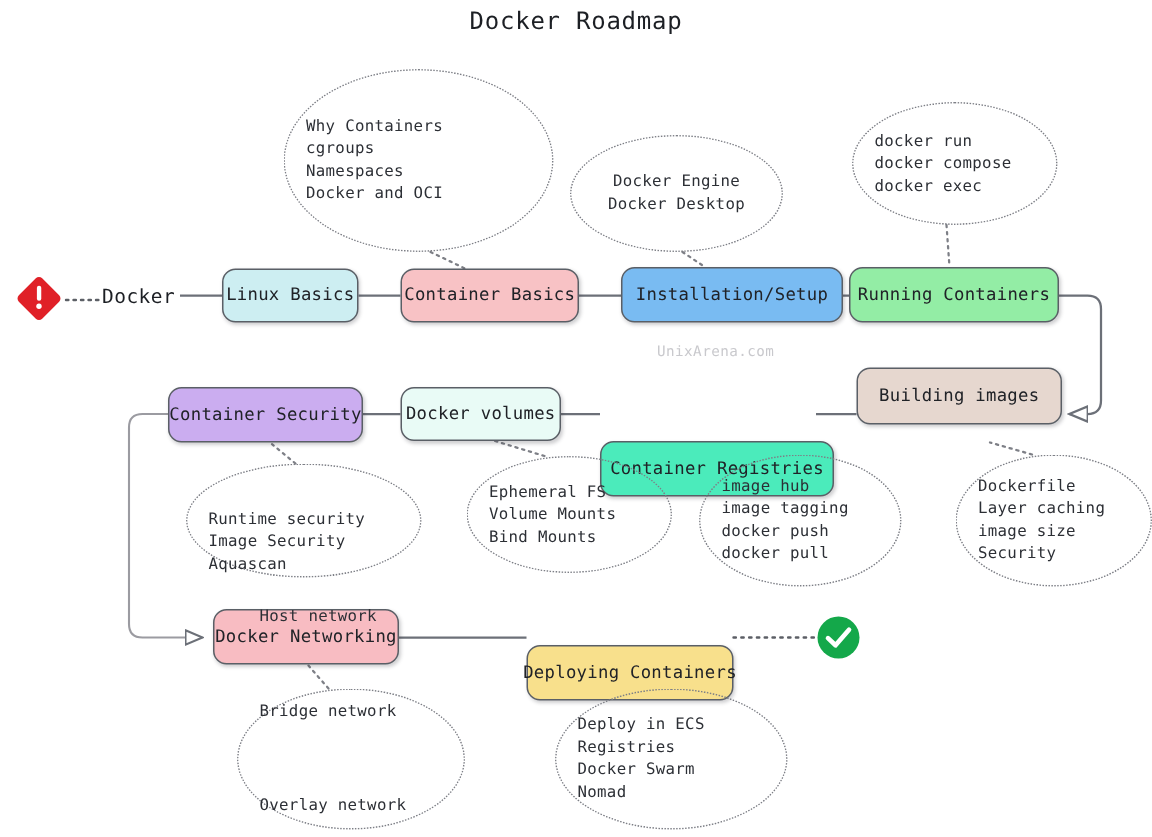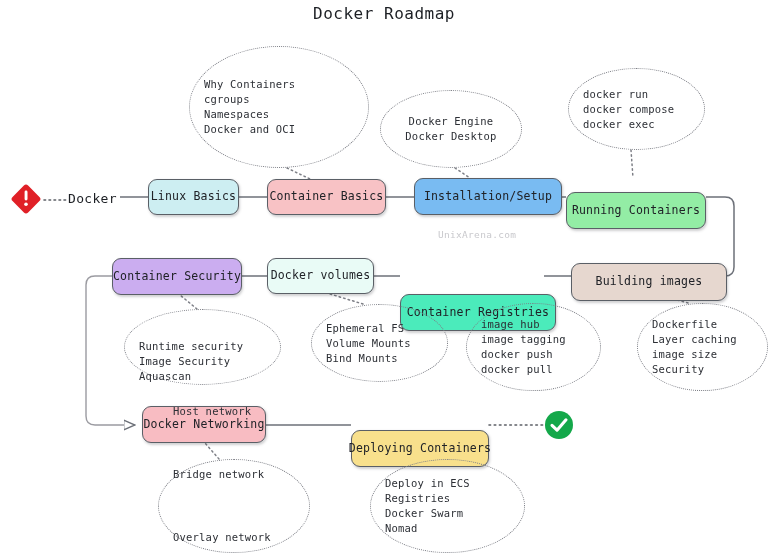--- a/index.html
+++ b/index.html
@@ -169,33 +169,33 @@
   <div id="nodes-root">
       <div class="node" style="left: 148px; top: 179px; width: 91px; height: 36px; background: rgb(205, 238, 242);">
         <span>Linux Basics</span>
       </div>
       <div class="node" style="left: 267px; top: 179px; width: 119px; height: 36px; background: rgb(248, 194, 197);">
         <span>Container Basics</span>
       </div>
       <div class="node" style="left: 414px; top: 178px; width: 148px; height: 37px; background: rgb(121, 187, 242);">
         <span>Installation/Setup</span>
       </div>
-      <div class="node" style="left: 566px; top: 178px; width: 140px; height: 37px; background: rgb(147, 237, 165); margin-top: 14px;">
+      <div class="node" style="left: 566px; top: 178px; width: 140px; height: 37px; background: rgb(147, 237, 165);">
         <span>Running Containers</span>
       </div>
       <div class="node" style="left: 112px; top: 258px; width: 130px; height: 37px; background: rgb(203, 173, 240);">
         <span>Container Security</span>
       </div>
       <div class="node" style="left: 267px; top: 258px; width: 107px; height: 36px; background: rgb(233, 251, 246);">
         <span>Docker volumes</span>
       </div>
       <div class="node" style="left: 400px; top: 258px; width: 156px; height: 37px; background: rgb(75, 235, 187); margin-top: 36px;">
         <span>Container Registries</span>
       </div>
-      <div class="node" style="left: 571px; top: 263px; width: 156px; height: 38px; background: rgb(230, 215, 207);">
+      <div class="node" style="left: 571px; top: 245px; width: 137px; height: 38px; background: rgb(230, 215, 207);">
         <span>Building images</span>
       </div>
       <div class="node" style="left: 142px; top: 406px; width: 124px; height: 37px; background: rgb(248, 188, 194);">
         <span>Docker Networking</span>
       </div>
       <div class="node" style="left: 351px; top: 406px; width: 138px; height: 37px; background: rgb(248, 224, 140); margin-top: 24px;">
         <span>Deploying Containers</span>
       </div>
     </div>
   <div id="bubbles-root">

